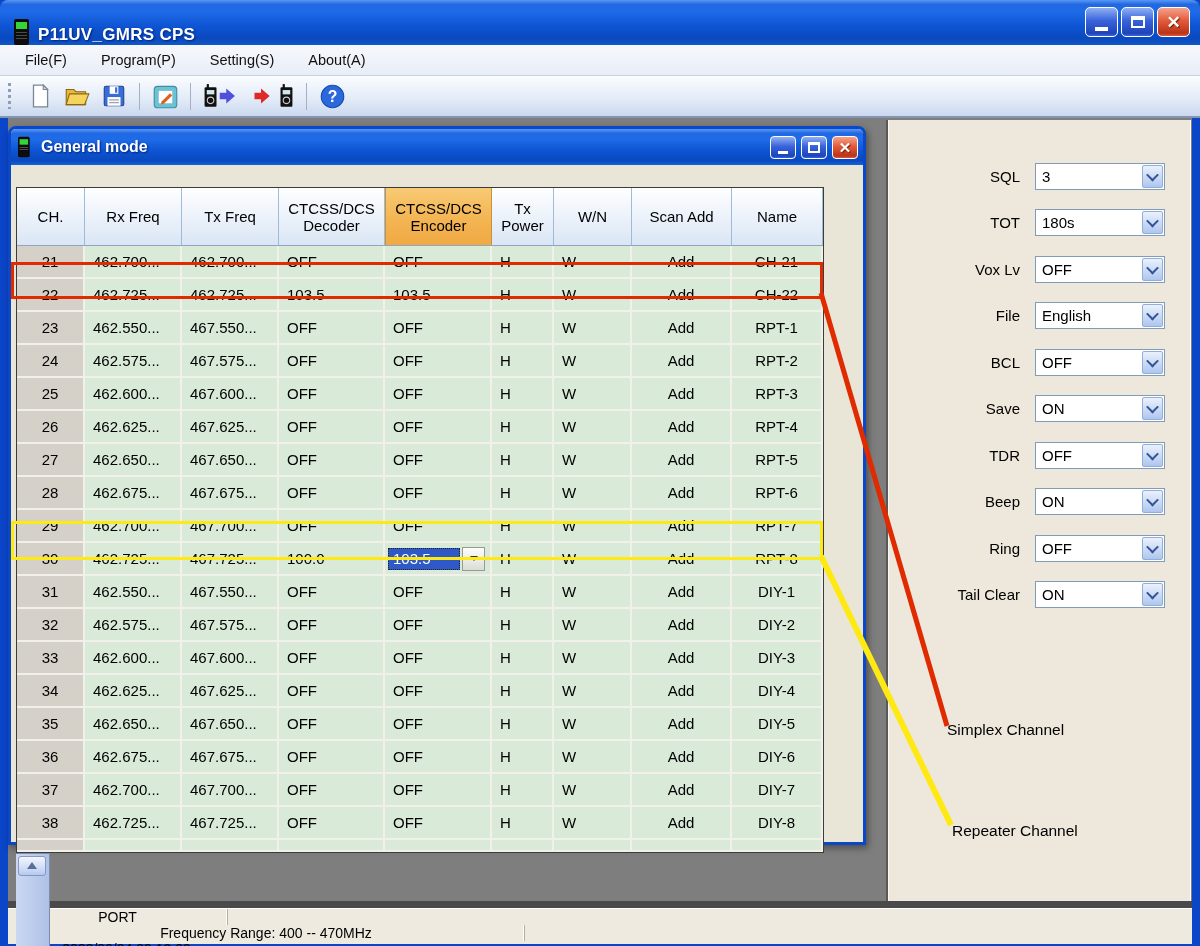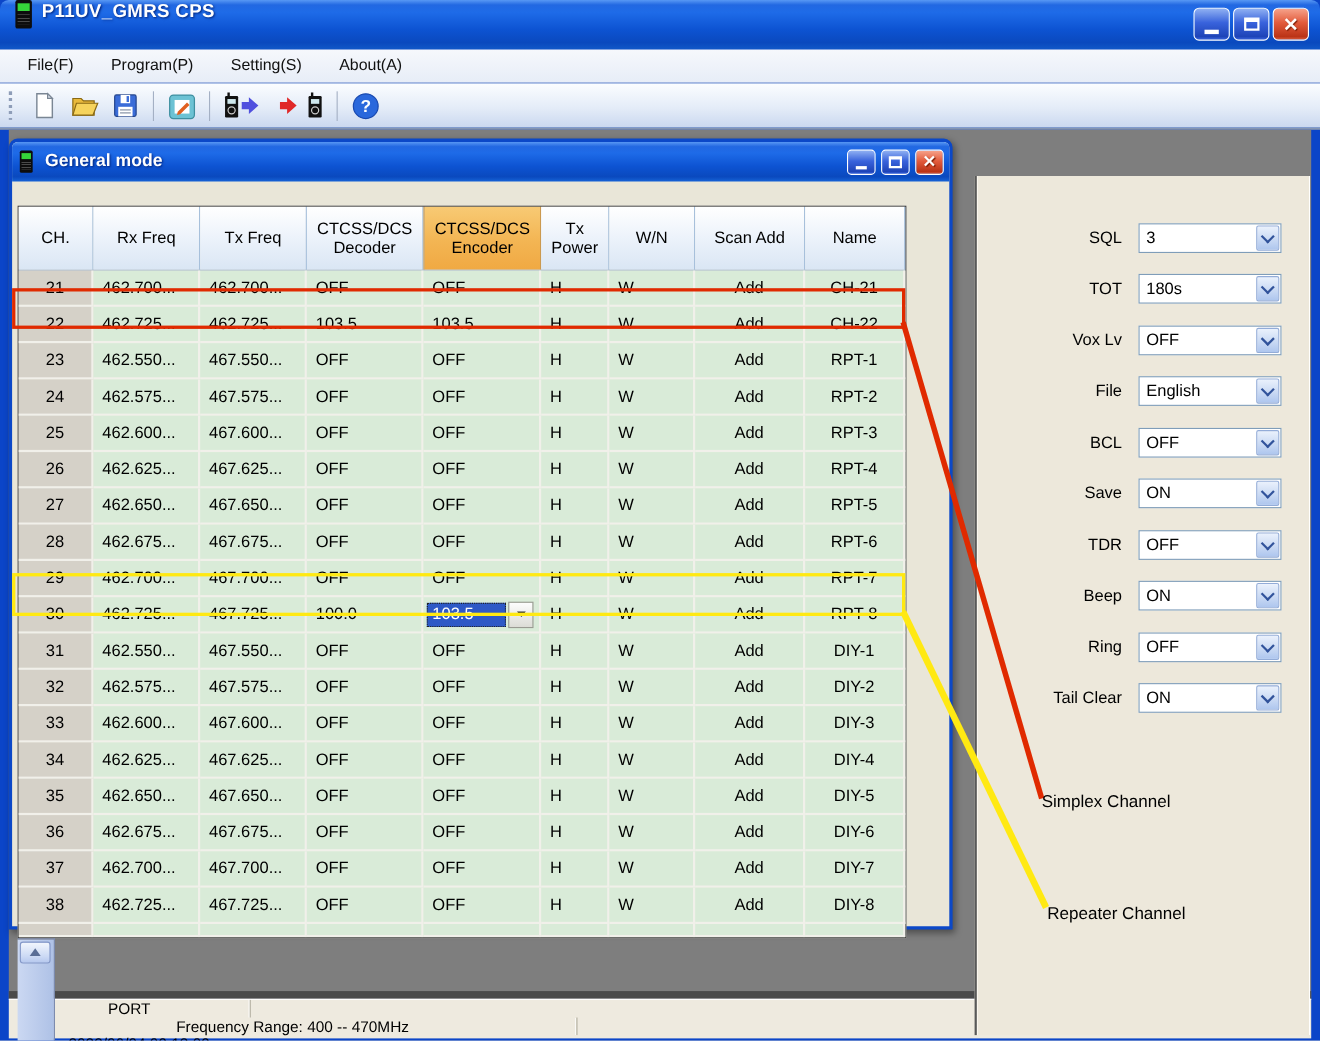--- a/index.html
+++ b/index.html
@@ -2,21 +2,21 @@
 <html><head>
 <meta charset="utf-8">
 <style>
   html,body{margin:0;padding:0;}
   body{width:1200px;height:946px;position:relative;overflow:hidden;
        background:#0B45C8;font-family:"Liberation Sans",sans-serif;
        -webkit-font-smoothing:antialiased;}
   
   .titlebar{position:absolute;left:0;top:0;width:1200px;height:45px;
     background:linear-gradient(180deg,#5898F4 0%,#2268E2 10%,#1E6BE8 25%,#0D53D2 60%,#0A49BE 86%,#1158C8 100%);
-    border-radius:8px 8px 0 0;display:flex;align-items:flex-start;padding-left:14px;box-sizing:border-box;}
+    border-radius:8px 8px 0 0;display:flex;align-items:flex-end;padding-left:14px;box-sizing:border-box;}
   .title-text{color:#fff;font-weight:bold;font-size:17px;margin-left:9px;
     text-shadow:1px 1px 2px #00237A;letter-spacing:.3px;}
   .radio-icon{position:relative;width:15px;height:26px;background:#0d0d0d;border-radius:2px;flex:none;}
   .radio-icon::before{content:"";position:absolute;left:2px;top:3px;width:11px;height:7px;background:#35D53A;}
   .radio-icon::after{content:"";position:absolute;left:2px;top:13px;width:11px;height:9px;
     background:repeating-linear-gradient(180deg,#4a4a4a 0 1px,transparent 1px 3px);}
   .winbtns{position:absolute;right:10px;top:7px;display:flex;gap:3px;}
   .wbtn{width:33px;height:30px;border:1px solid #fff;border-radius:5px;display:flex;align-items:center;
     justify-content:center;box-sizing:border-box;cursor:default;}
   .wbtn.blue{background:linear-gradient(180deg,#8FB0F2 0%,#3963DC 45%,#1E44B8 90%,#3963DC 100%);}
@@ -36,21 +36,21 @@
   .grip{width:3px;height:26px;margin:0 8px 0 2px;
     background:repeating-linear-gradient(180deg,#8E9DB8 0 3px,transparent 3px 6px);}
   .tbtn{width:32px;height:32px;display:flex;align-items:center;justify-content:center;cursor:default;}
   .tsep{width:1px;height:27px;background:#A4B0C4;margin:0 4px;}
   
   .client{position:absolute;left:8px;top:118px;width:1184px;height:790px;background:#7E7E7E;
     border-bottom:7px solid #4A4A4A;box-sizing:border-box;}
   
   .right-panel{position:absolute;left:886px;top:120px;width:305px;height:781px;box-sizing:border-box;
     background:#EDE8DB;border-left:2px solid #595959;box-shadow:inset 1px 0 0 #FBF8F0,inset -1px 0 0 #FFFFFF;
-    padding-top:33px;z-index:2;margin-top:40px;}
+    padding-top:33px;z-index:2;}
   .setting-row{height:46.5px;display:flex;align-items:center;justify-content:flex-end;padding-right:26px;}
   .set-label{font-size:15px;color:#000;margin-right:15px;white-space:nowrap;}
   .combo{width:130px;height:27px;background:#fff;border:1px solid #7F9DB9;box-sizing:border-box;
     display:flex;align-items:center;cursor:default;}
   .combo-val{flex:1;padding-left:6px;font-size:15px;color:#000;overflow:hidden;white-space:nowrap;}
   .combo-btn{width:21px;height:23px;margin:1px;border-radius:2px;flex:none;
     background:linear-gradient(180deg,#EAF1FC 0%,#CADAF4 55%,#AEC6EE 100%);
     border:1px solid #93ACD8;box-sizing:border-box;display:flex;align-items:center;justify-content:center;}
   .chev{width:7px;height:7px;border-right:2px solid #31539B;border-bottom:2px solid #31539B;
     transform:rotate(45deg) translate(-1px,-1px);}

